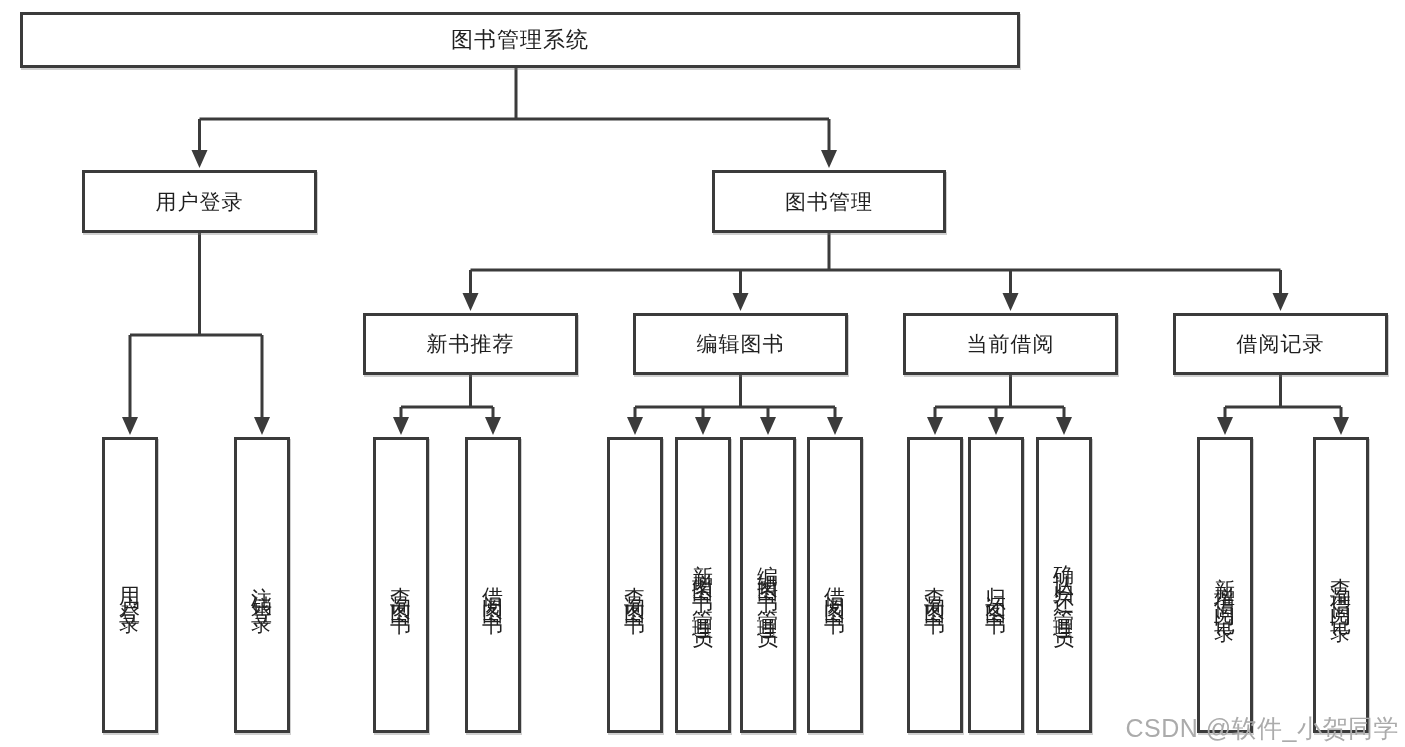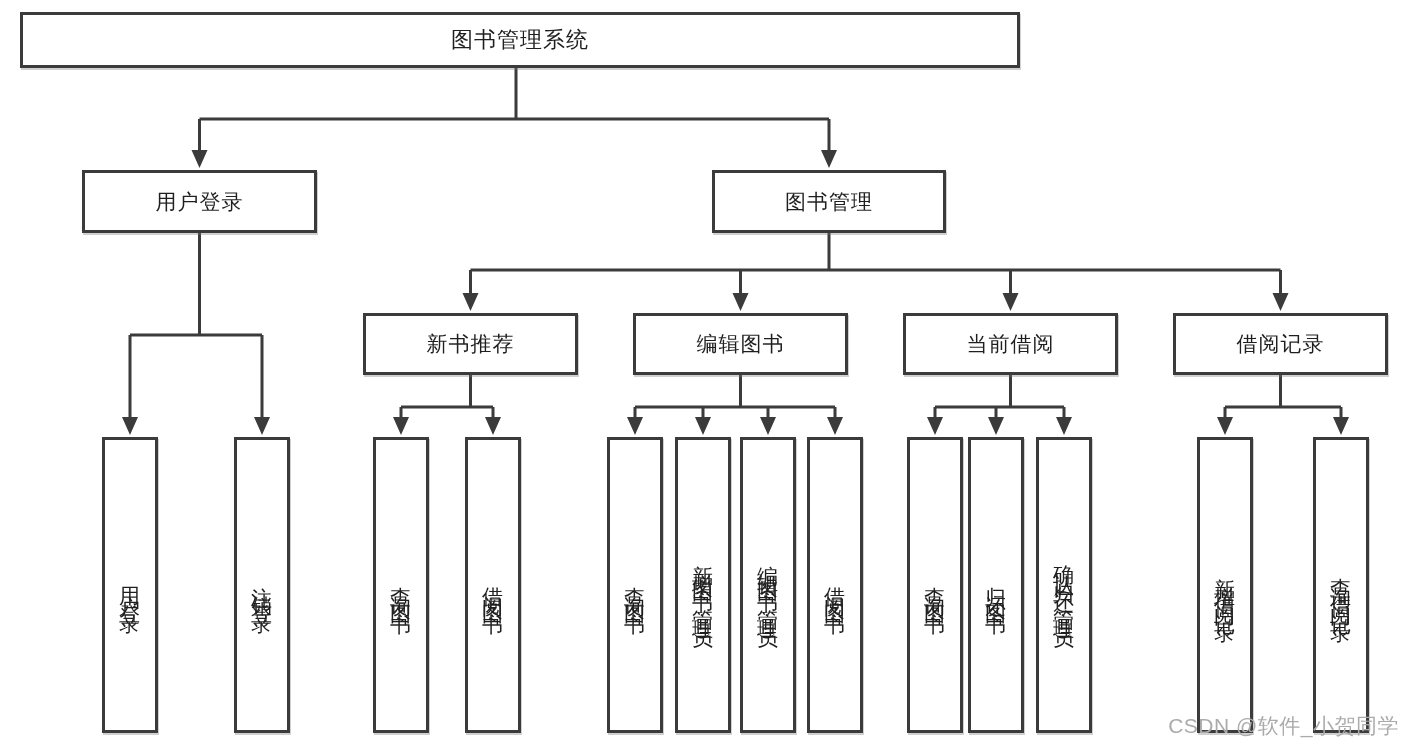--- a/index.html
+++ b/index.html
@@ -41,21 +41,21 @@
     text-orientation: mixed;
     font-size: 21px;
     letter-spacing: 9px;
     line-height: 1;
     padding-top: 6px;
   }
   .watermark {
     position: absolute;
     right: 6px;
     top: 712px;
-    font-size: 21px;
+    font-size: 25px;
     color: #ababab;
     letter-spacing: 0.5px;
     z-index: 3;
     white-space: nowrap;
     margin-left: 47px;
   }
   
   #n-root   { left: 20px;  top: 12px;  width: 1000px; height: 56px; }
   #n-login  { left: 82px;  top: 170px; width: 235px;  height: 63px; }
   #n-mgmt   { left: 712px; top: 170px; width: 234px;  height: 63px; }

